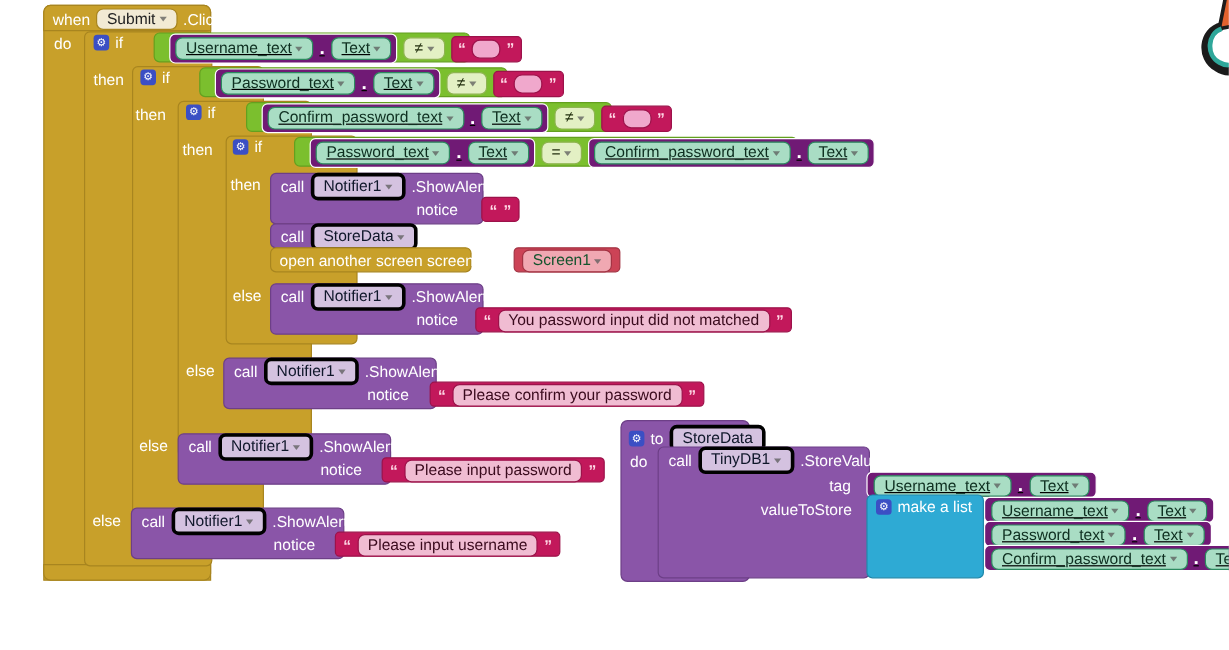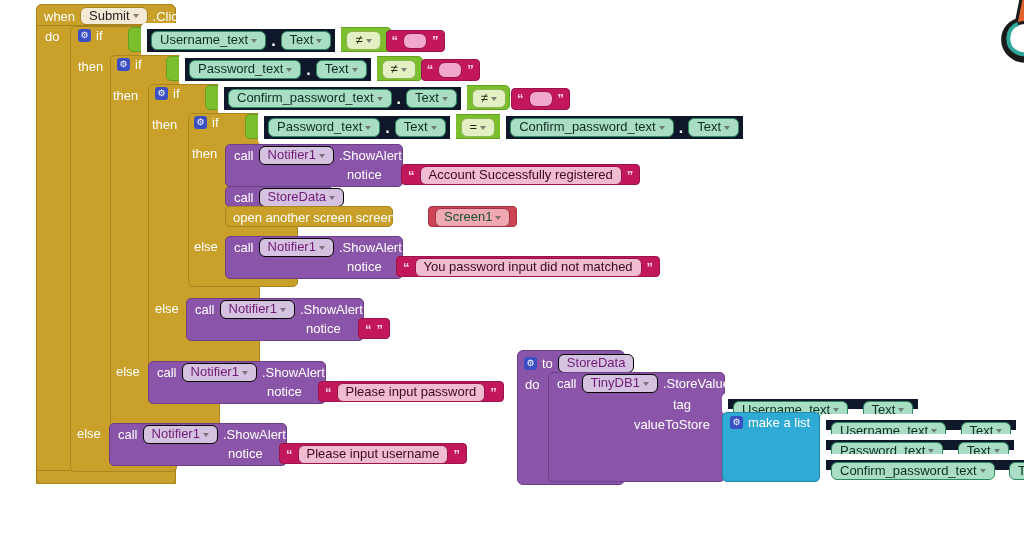--- a/index.html
+++ b/index.html
@@ -17,25 +17,25 @@
   .blk{position:absolute;box-sizing:border-box;}
   .lbl{white-space:nowrap;font-size:13px;line-height:1;}
 
   
   .gold{background:#c8a02a;border:1px solid #a8851f;}
   .gold-txt{color:#ffffff;}
 
   
   .lgreen{background:#7bbf2e;border:1px solid #63a01f;}
   
-  .teal{background:#0f172a;border:6px solid #ffffff;}
+  .teal{background:#701a75;border:1px solid #ffffff;text-decoration:underline;}
   .teal-field{background:#a9ddc4;border:1px solid #2c8a5f;color:#0e2f20;}
   
   .purple{background:#8a55a8;border:1px solid #6d3f87;}
-  .purple-field{background:#d4c2e0;border:1px solid #000000;color:#701a75;}
+  .purple-field{background:#d4c2e0;border:3px solid #000000;color:#0f172a;}
   
   .crim{background:#c2185b;border:1px solid #9c124a;}
   .crim-field{background:#f0bcd2;border:1px solid #9c124a;color:#3a0a1d;}
   
   .red{background:#cc4356;border:1px solid #a33343;}
   .red-field{background:#f0a8b2;border:1px solid #a33343;color:#14532d;}
   
   .cyan{background:#2eaad4;border:1px solid #2189ab;}
   
   .op{background:#e3f0c4;border:1px solid #8db44f;color:#1d2b0a;}
@@ -247,21 +247,20 @@
         <span>Notifier1</span>
         <i class="caret"></i>
       </span>
       <span class="lbl white">.ShowAlert</span>
     </div>
   </div>
   <div class="lbl white" style="position:absolute;left:347px;top:168px;">notice</div>
   <div class="blk crim" style="left:401px;top:164px;height:21px;border-radius:4px;padding:0 6px;">
     <span class="row" style="height:21px;">
       <span class="quote">“</span>
-      <span class="fld crim-field">Account Successfully registered</span>
       <span class="quote">”</span>
     </span>
   </div>
 
   <div class="blk purple" style="left:225px;top:186px;width:108px;height:21px;border-radius:5px;">
     <div class="row" style="height:21px;padding-left:8px;">
       <span class="lbl white">call</span>
       <span class="fld purple-field">
         <span>StoreData</span>
         <i class="caret"></i>
@@ -311,20 +310,21 @@
         <span>Notifier1</span>
         <i class="caret"></i>
       </span>
       <span class="lbl white">.ShowAlert</span>
     </div>
   </div>
   <div class="lbl white" style="position:absolute;left:306px;top:322px;">notice</div>
   <div class="blk crim" style="left:358px;top:318px;height:21px;border-radius:4px;padding:0 6px;">
     <span class="row" style="height:21px;">
       <span class="quote">“</span>
+      <span class="fld crim-field">Please confirm your password</span>
       <span class="quote">”</span>
     </span>
   </div>
 
   <div class="lbl gold-txt" style="position:absolute;left:116px;top:365px;">else</div>
   <div class="blk purple" style="left:148px;top:361px;width:178px;height:43px;border-radius:5px;">
     <div class="row" style="height:21px;padding-left:8px;">
       <span class="lbl white">call</span>
       <span class="fld purple-field">
         <span>Notifier1</span>
@@ -376,21 +376,21 @@
     <div class="row" style="height:21px;padding-left:8px;">
       <span class="lbl white">call</span>
       <span class="fld purple-field">
         <span>TinyDB1</span>
         <i class="caret"></i>
       </span>
       <span class="lbl white">.StoreValue</span>
     </div>
   </div>
 
-  <div class="lbl white" style="position:absolute;left:673px;top:398px;">tag</div>
+  <div class="lbl white" style="position:absolute;left:691px;top:398px;">tag</div>
   <div class="blk teal" style="left:722px;top:393px;height:22px;border-radius:5px;padding:2px 5px;">
     <span class="row" style="height:18px;">
       <span class="fld teal-field">
         <span>Username_text</span>
         <i class="caret"></i>
       </span>
       <span class="dot">.</span>
       <span class="fld teal-field">
         <span>Text</span>
         <i class="caret"></i>

